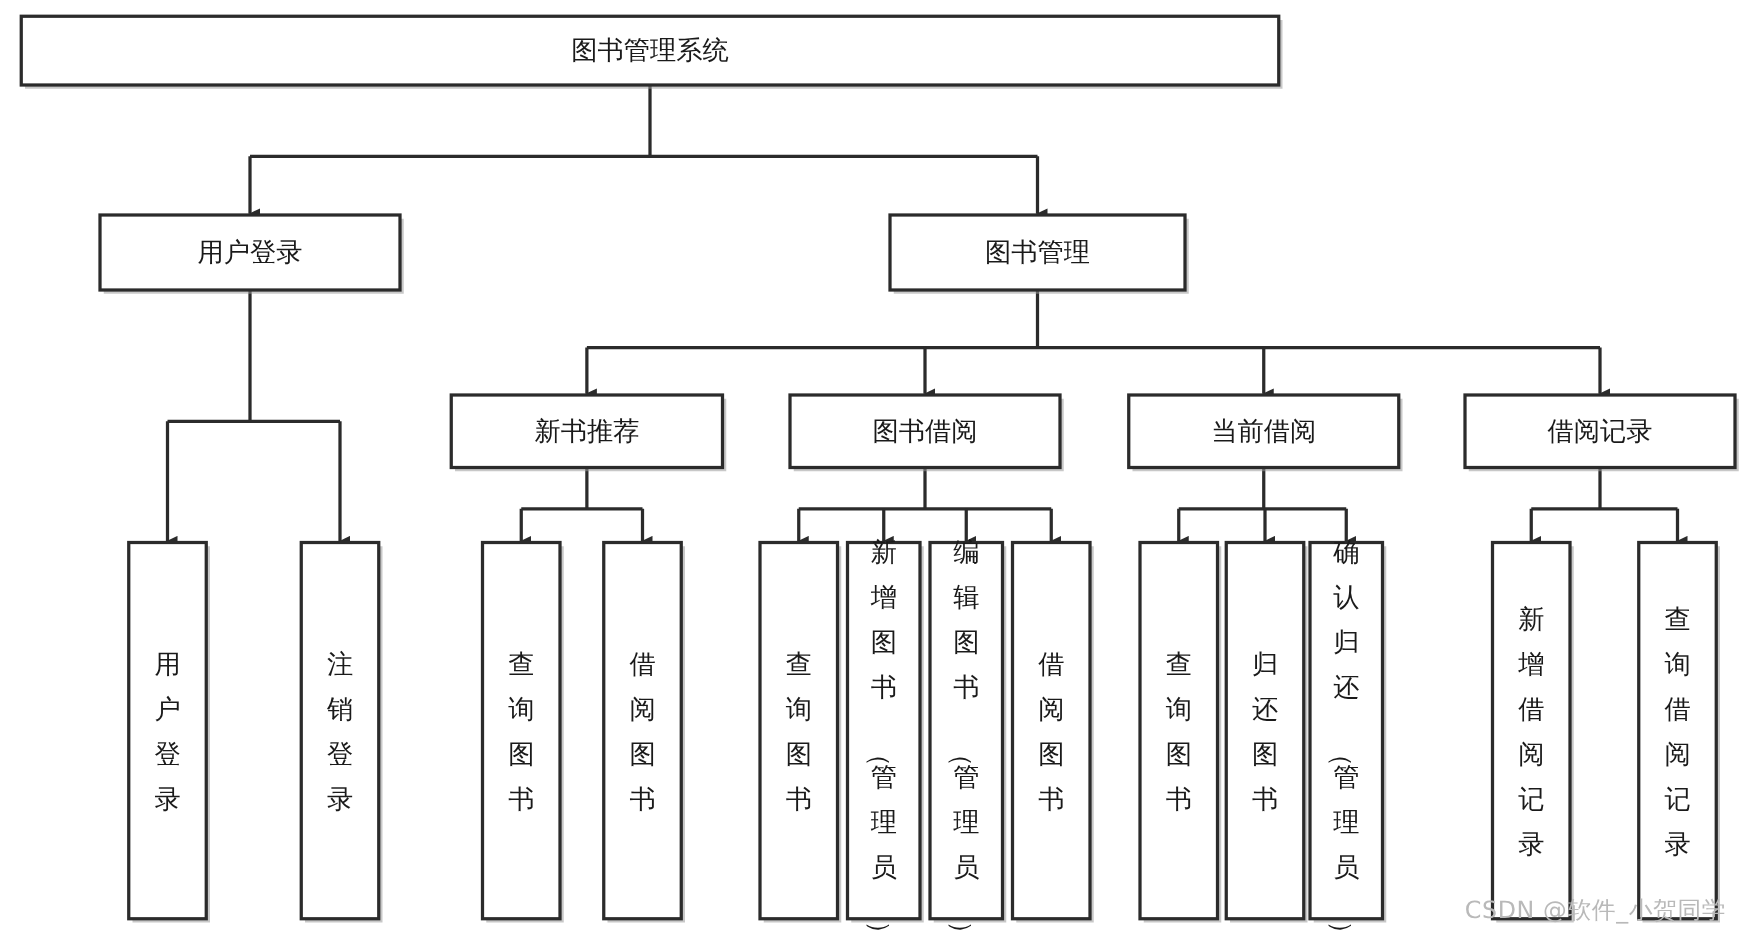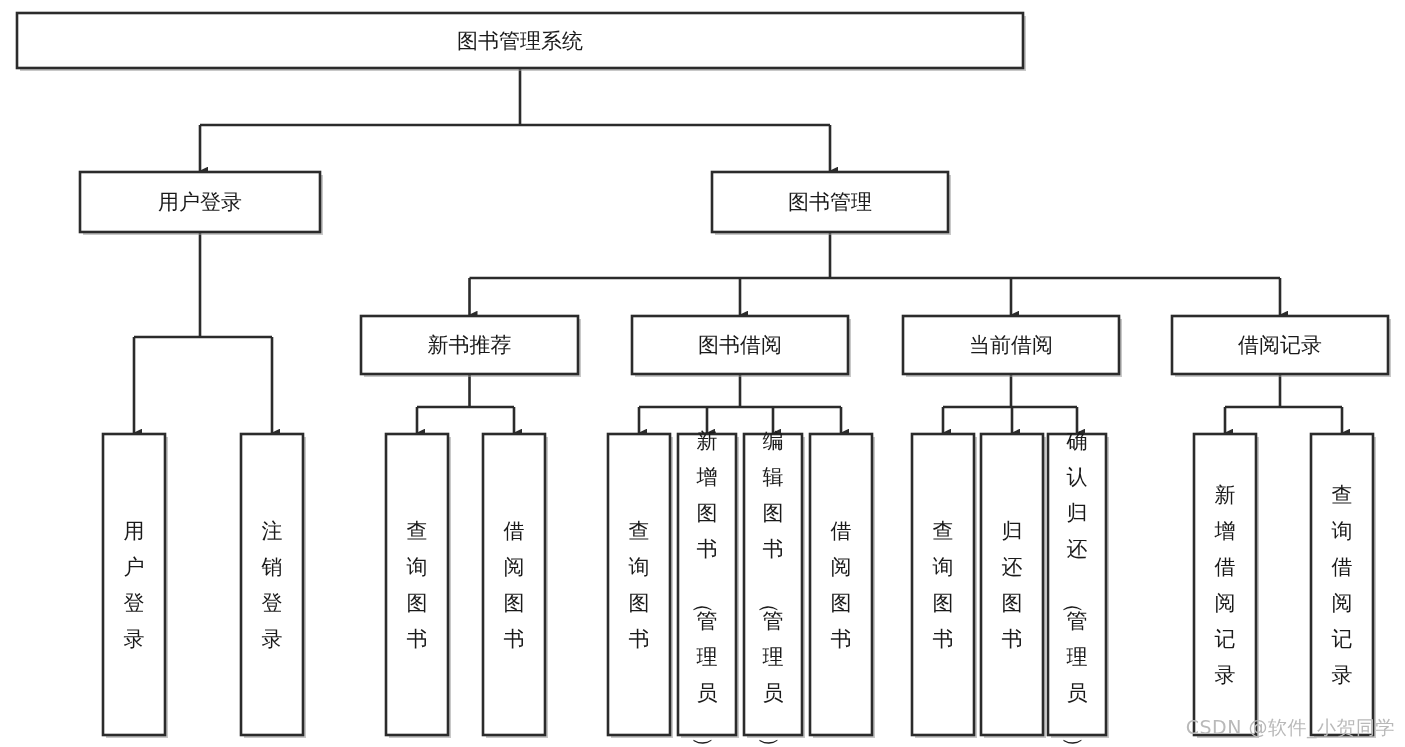--- a/index.html
+++ b/index.html
@@ -33,21 +33,21 @@
     dominant-baseline:middle;
   }
   .node-label-vert{
     fill:#1a1a1a;
     font-family:"DejaVu Sans","Liberation Sans",sans-serif;
     font-size:21px;
     text-anchor:middle;
   }
   .watermark{
     position:absolute;
-    right:10px;
+    right:24px;
     bottom:6px;
     font-family:"DejaVu Sans","Liberation Sans",sans-serif;
     font-size:19px;
     color:#b9b9b9;
     letter-spacing:.5px;
     white-space:nowrap;
     user-select:none;
   }
 </style>
 </head>

